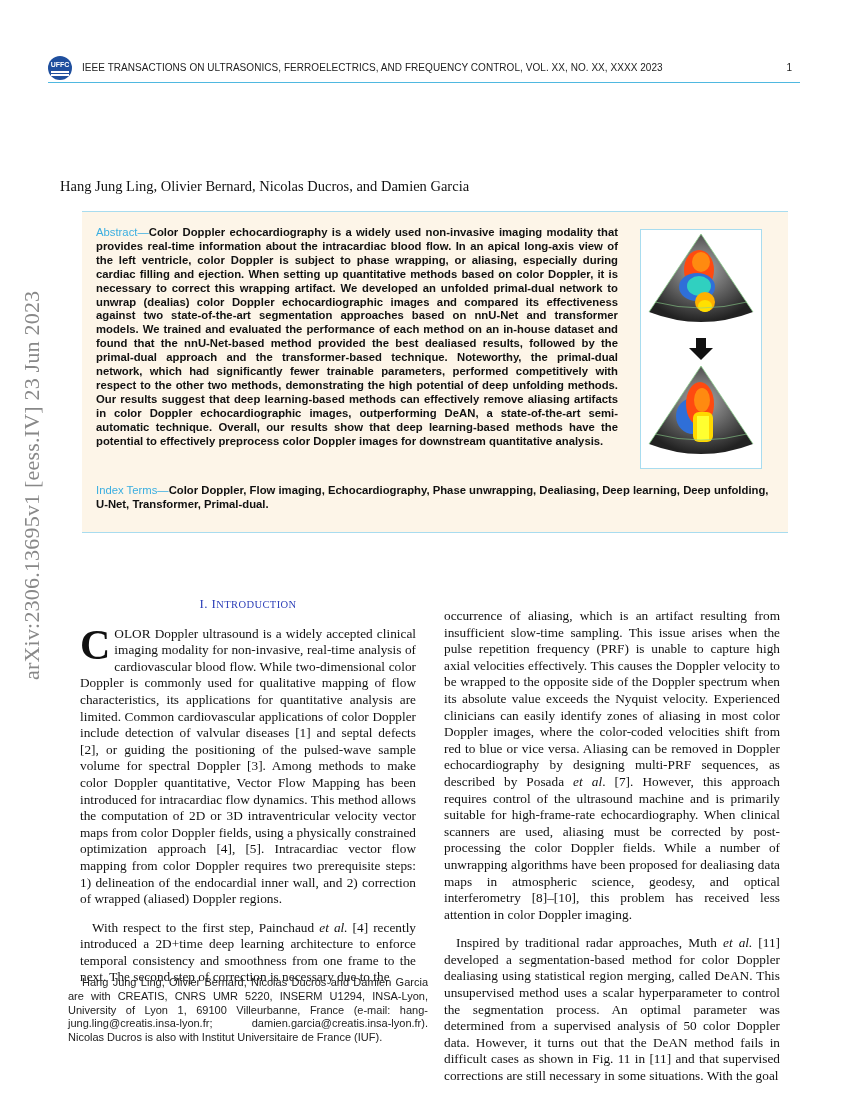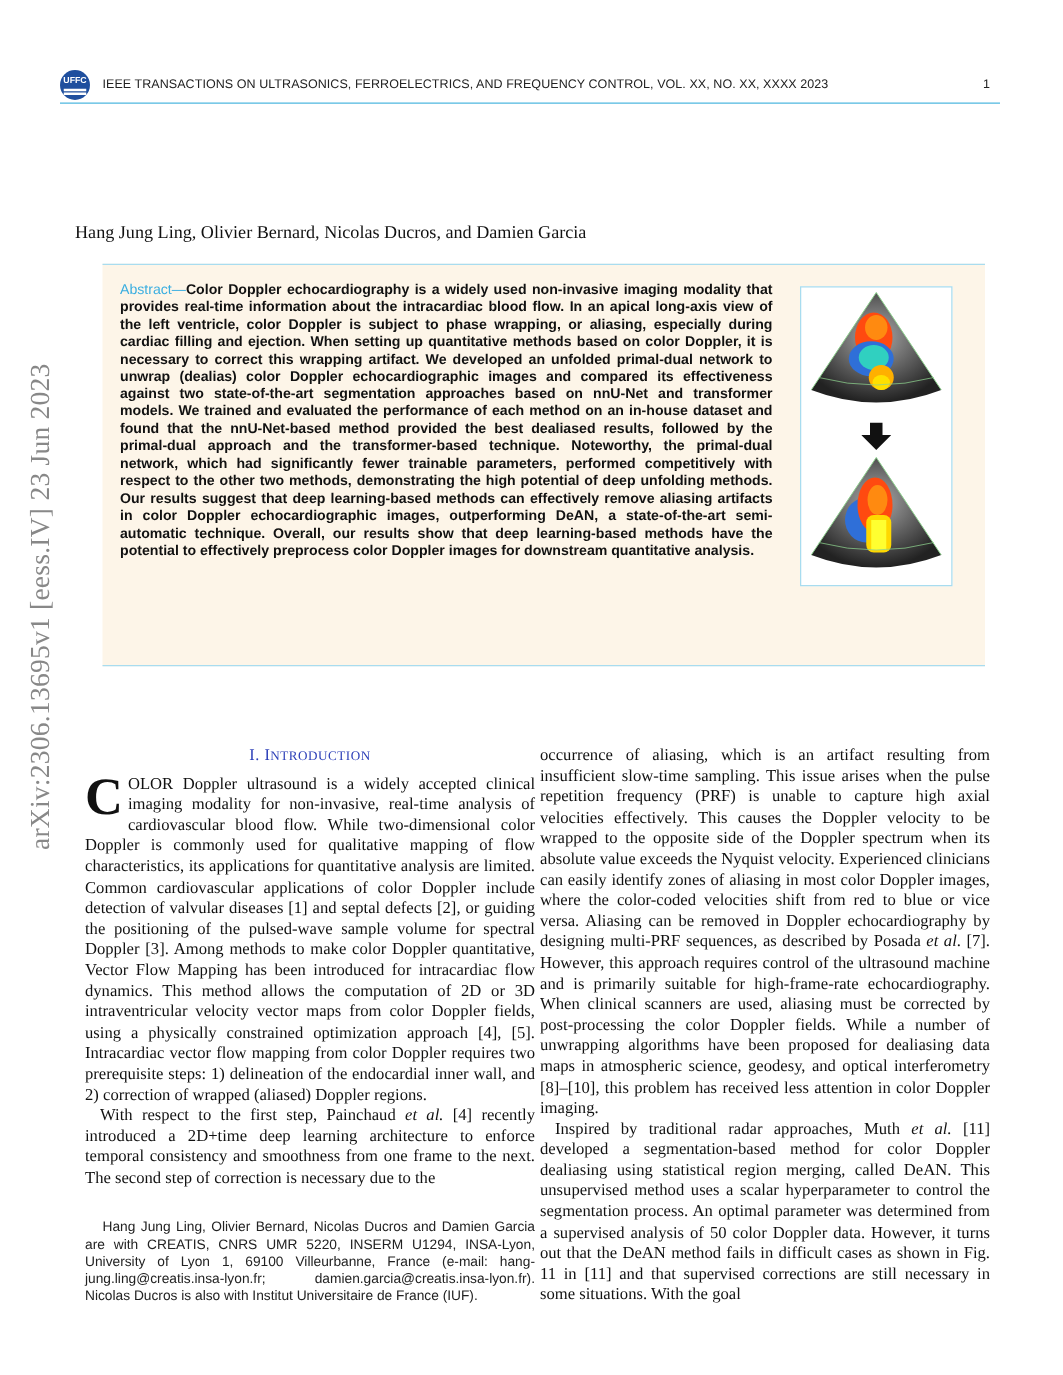--- a/index.html
+++ b/index.html
@@ -69,21 +69,21 @@
     line-height: 16.6px; text-align: justify; color: #111; }
   .col-left { left: 68px; }
   .col-right { left: 432px; }
   .section-head {
     text-align: center; color: #2c3fb8; font-size: 13px; letter-spacing: 0.4px; margin-bottom: 4px;
   }
   .section-head .sc { font-size: 10.5px; }
   .dropcap {
     float: left; font: bold 42px "Liberation Serif", serif; line-height: 34px; margin: 2px 4px 0 0;
   }
-  .para p { margin: 0; text-indent: 12px; }
+  .para p { margin: 12px; text-indent: 12px; }
   .para p.first { text-indent: 0; }
   .footnote {
     position: absolute; left: 68px; top: 976px; width: 360px;
     font: 11px "Liberation Sans", sans-serif; line-height: 13.8px; text-align: justify; color: #222;
   }
   .footnote p { margin: 0; text-indent: 14px; }
 </style>
 </head>
 <body>
 
@@ -99,20 +99,23 @@
 
 <div class="arxiv-id">arXiv:2306.13695v1  [eess.IV]  23 Jun 2023</div>
 
 <div class="title">
 </div>
 <div class="authors">Hang Jung Ling, Olivier Bernard, Nicolas Ducros, and Damien Garcia</div>
 
 <div class="abstract-box">
   <div class="abstract-text">
     <span class="abs-label">Abstract—</span><span>Color Doppler echocardiography is a widely used non-invasive imaging modality that provides real-time information about the intracardiac blood flow. In an apical long-axis view of the left ventricle, color Doppler is subject to phase wrapping, or aliasing, especially during cardiac filling and ejection. When setting up quantitative methods based on color Doppler, it is necessary to correct this wrapping artifact. We developed an unfolded primal-dual network to unwrap (dealias) color Doppler echocardiographic images and compared its effectiveness against two state-of-the-art segmentation approaches based on nnU-Net and transformer models. We trained and evaluated the performance of each method on an in-house dataset and found that the nnU-Net-based method provided the best dealiased results, followed by the primal-dual approach and the transformer-based technique. Noteworthy, the primal-dual network, which had significantly fewer trainable parameters, performed competitively with respect to the other two methods, demonstrating the high potential of deep unfolding methods. Our results suggest that deep learning-based methods can effectively remove aliasing artifacts in color Doppler echocardiographic images, outperforming DeAN, a state-of-the-art semi-automatic technique. Overall, our results show that deep learning-based methods have the potential to effectively preprocess color Doppler images for downstream quantitative analysis.</span>
+  </div>
+  <div class="index-terms">
+    <span class="abs-label">Index Terms—</span><span>Color Doppler, Flow imaging, Echocardiography, Phase unwrapping, Dealiasing, Deep learning, Deep unfolding, U-Net, Transformer, Primal-dual.</span>
   </div>
 
   <div class="figure">
     <svg class="fan" style="top:2px" viewBox="0 0 108 96">
       <defs>
         <radialGradient id="g1" cx="50%" cy="40%" r="60%">
           <stop offset="0%" stop-color="#aaaaaa"></stop>
             <stop offset="100%" stop-color="#222"></stop>
         </radialGradient>
       </defs>

